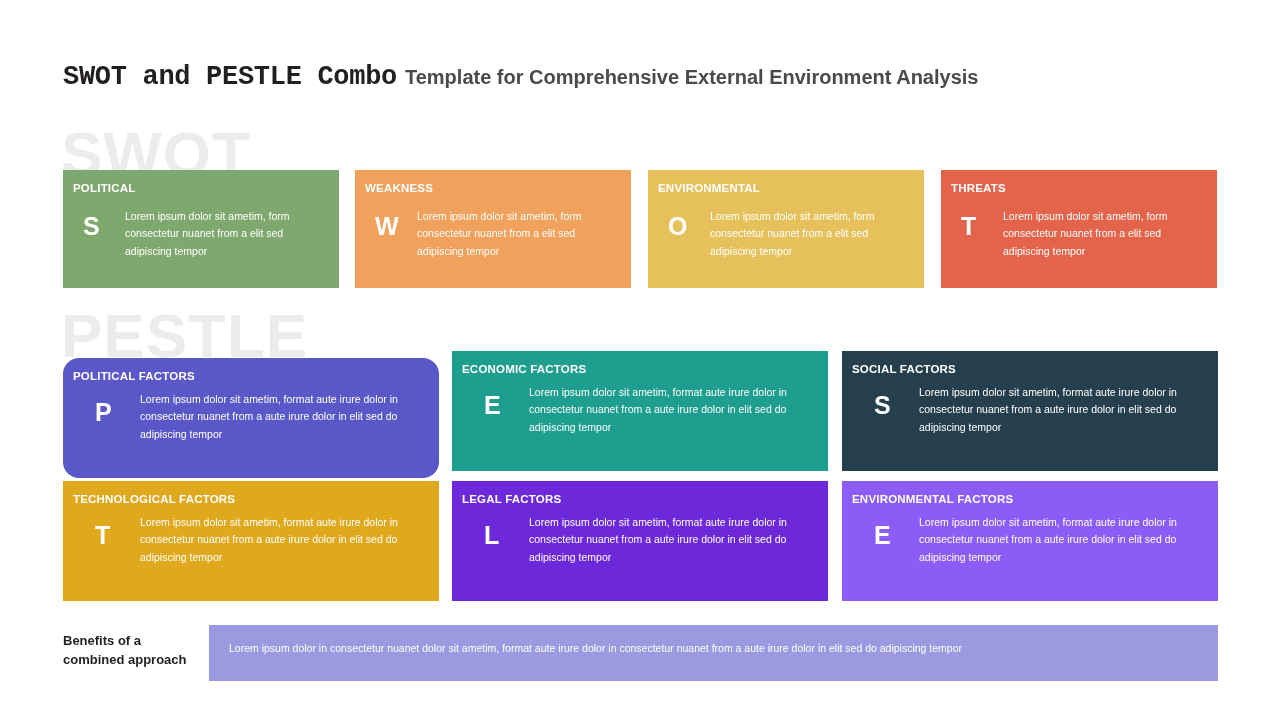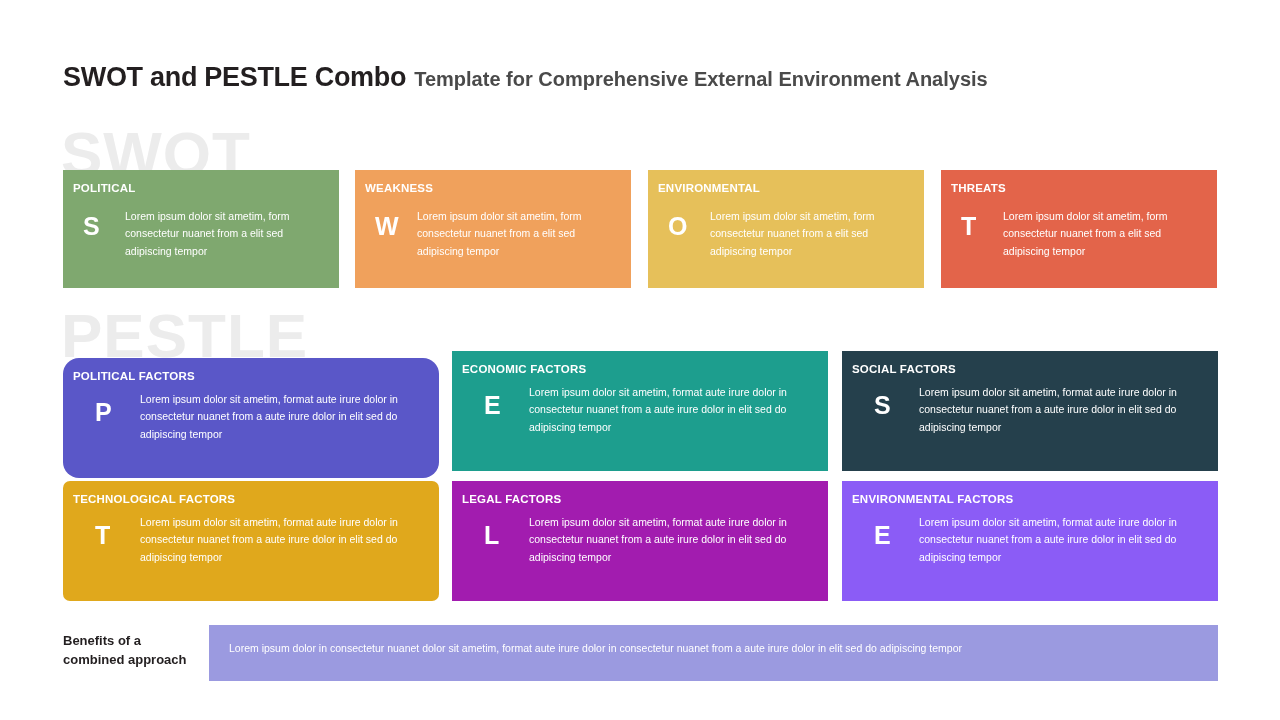--- a/index.html
+++ b/index.html
@@ -20,20 +20,21 @@
     position: absolute;
     left: 63px;
     top: 62px;
     white-space: nowrap;
   }
   #title-main {
     font-size: 27px;
     font-weight: bold;
     color: #231f20;
     letter-spacing: -0.3px;
+    font-family: Liberation Mono, monospace;
   }
   #title-sub {
     font-size: 20px;
     font-weight: bold;
     color: #4a4a4a;
     margin-left: 8px;
   }
 
   
   .watermark {
@@ -187,26 +188,26 @@
 <div class="card pestle-card" id="pestle-1" style="background-color: rgb(29, 158, 142);">
   <div class="card-title">ECONOMIC FACTORS</div>
   <div class="card-letter">E</div>
   <div class="card-body">Lorem ipsum dolor sit ametim, format aute irure dolor in consectetur nuanet from a aute irure dolor in elit sed do adipiscing tempor</div>
 </div>
 <div class="card pestle-card" id="pestle-2" style="background-color: rgb(37, 64, 76);">
   <div class="card-title">SOCIAL FACTORS</div>
   <div class="card-letter">S</div>
   <div class="card-body">Lorem ipsum dolor sit ametim, format aute irure dolor in consectetur nuanet from a aute irure dolor in elit sed do adipiscing tempor</div>
 </div>
-<div class="card pestle-card" id="pestle-3" style="background-color: rgb(224, 168, 28); border-radius: 7px;">
+<div class="card pestle-card" id="pestle-3" style="background-color: rgb(224, 168, 28);">
   <div class="card-title">TECHNOLOGICAL FACTORS</div>
   <div class="card-letter">T</div>
   <div class="card-body">Lorem ipsum dolor sit ametim, format aute irure dolor in consectetur nuanet from a aute irure dolor in elit sed do adipiscing tempor</div>
 </div>
-<div class="card pestle-card" id="pestle-4" style="background-color: #a21caf;">
+<div class="card pestle-card" id="pestle-4" style="background-color: #6d28d9;">
   <div class="card-title">LEGAL FACTORS</div>
   <div class="card-letter">L</div>
   <div class="card-body">Lorem ipsum dolor sit ametim, format aute irure dolor in consectetur nuanet from a aute irure dolor in elit sed do adipiscing tempor</div>
 </div>
 <div class="card pestle-card" id="pestle-5" style="background-color: #8b5cf6;">
   <div class="card-title">ENVIRONMENTAL FACTORS</div>
   <div class="card-letter">E</div>
   <div class="card-body">Lorem ipsum dolor sit ametim, format aute irure dolor in consectetur nuanet from a aute irure dolor in elit sed do adipiscing tempor</div>
 </div>
 

